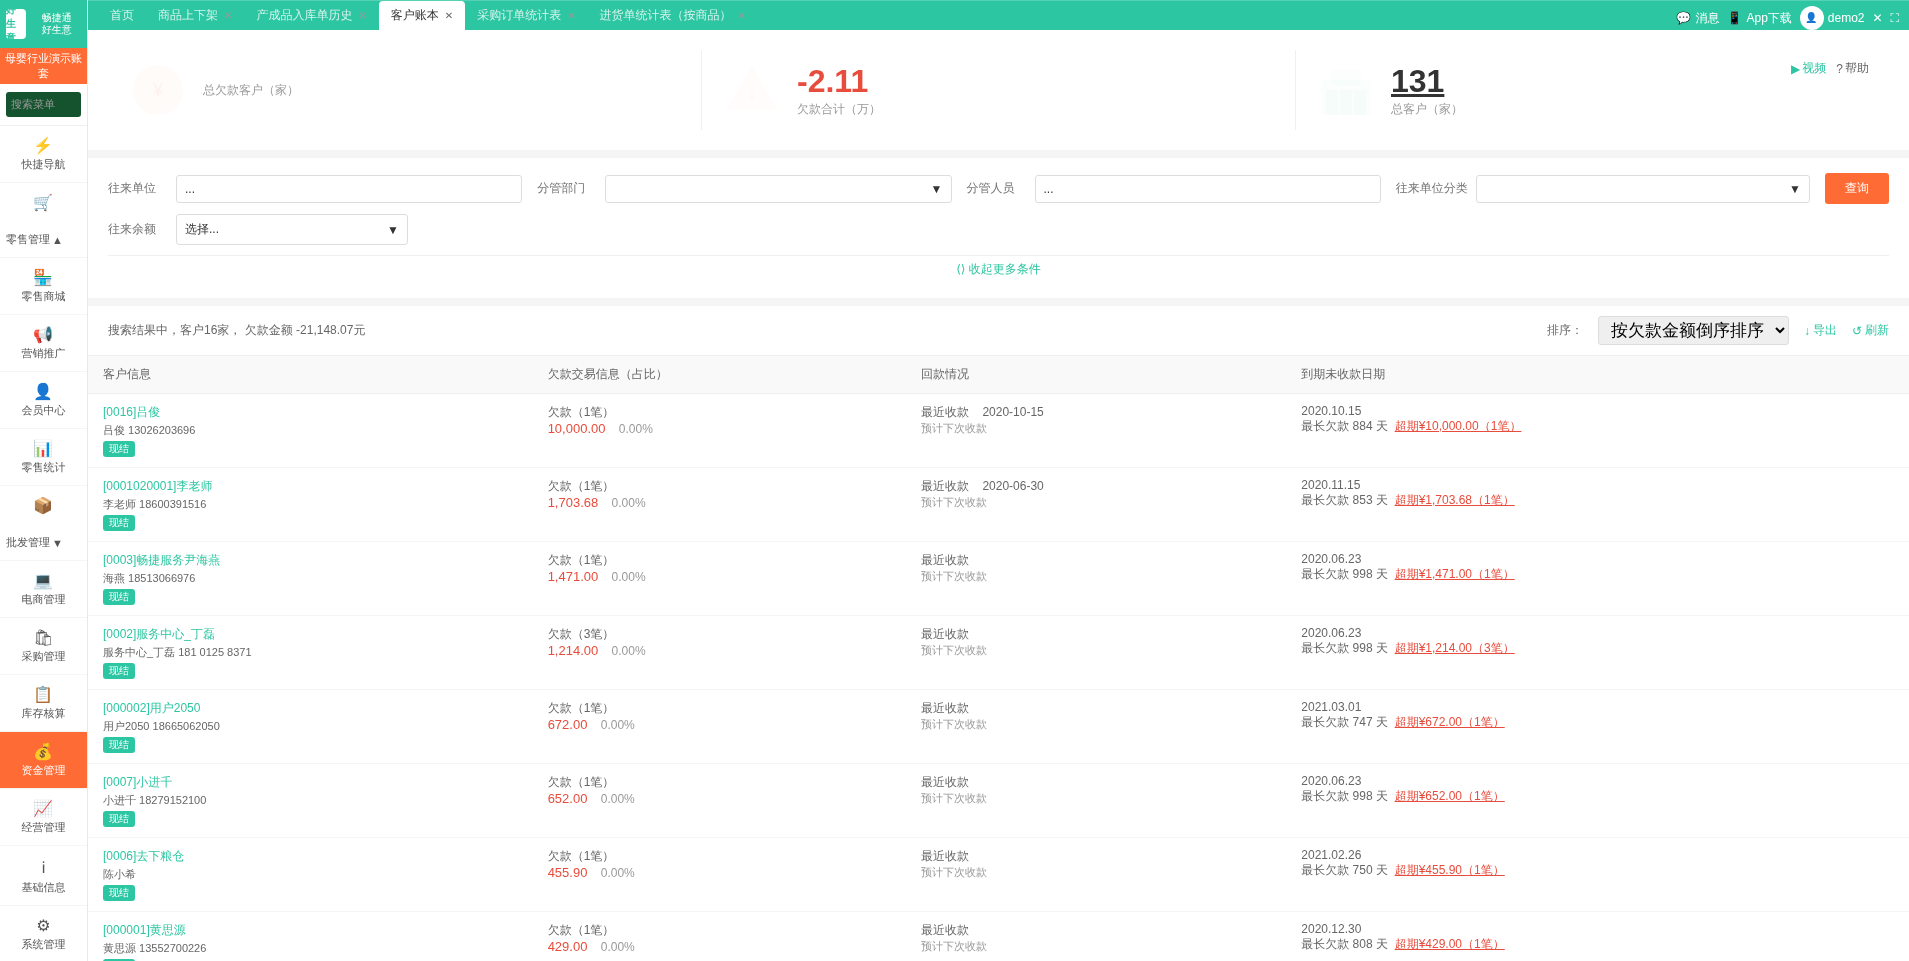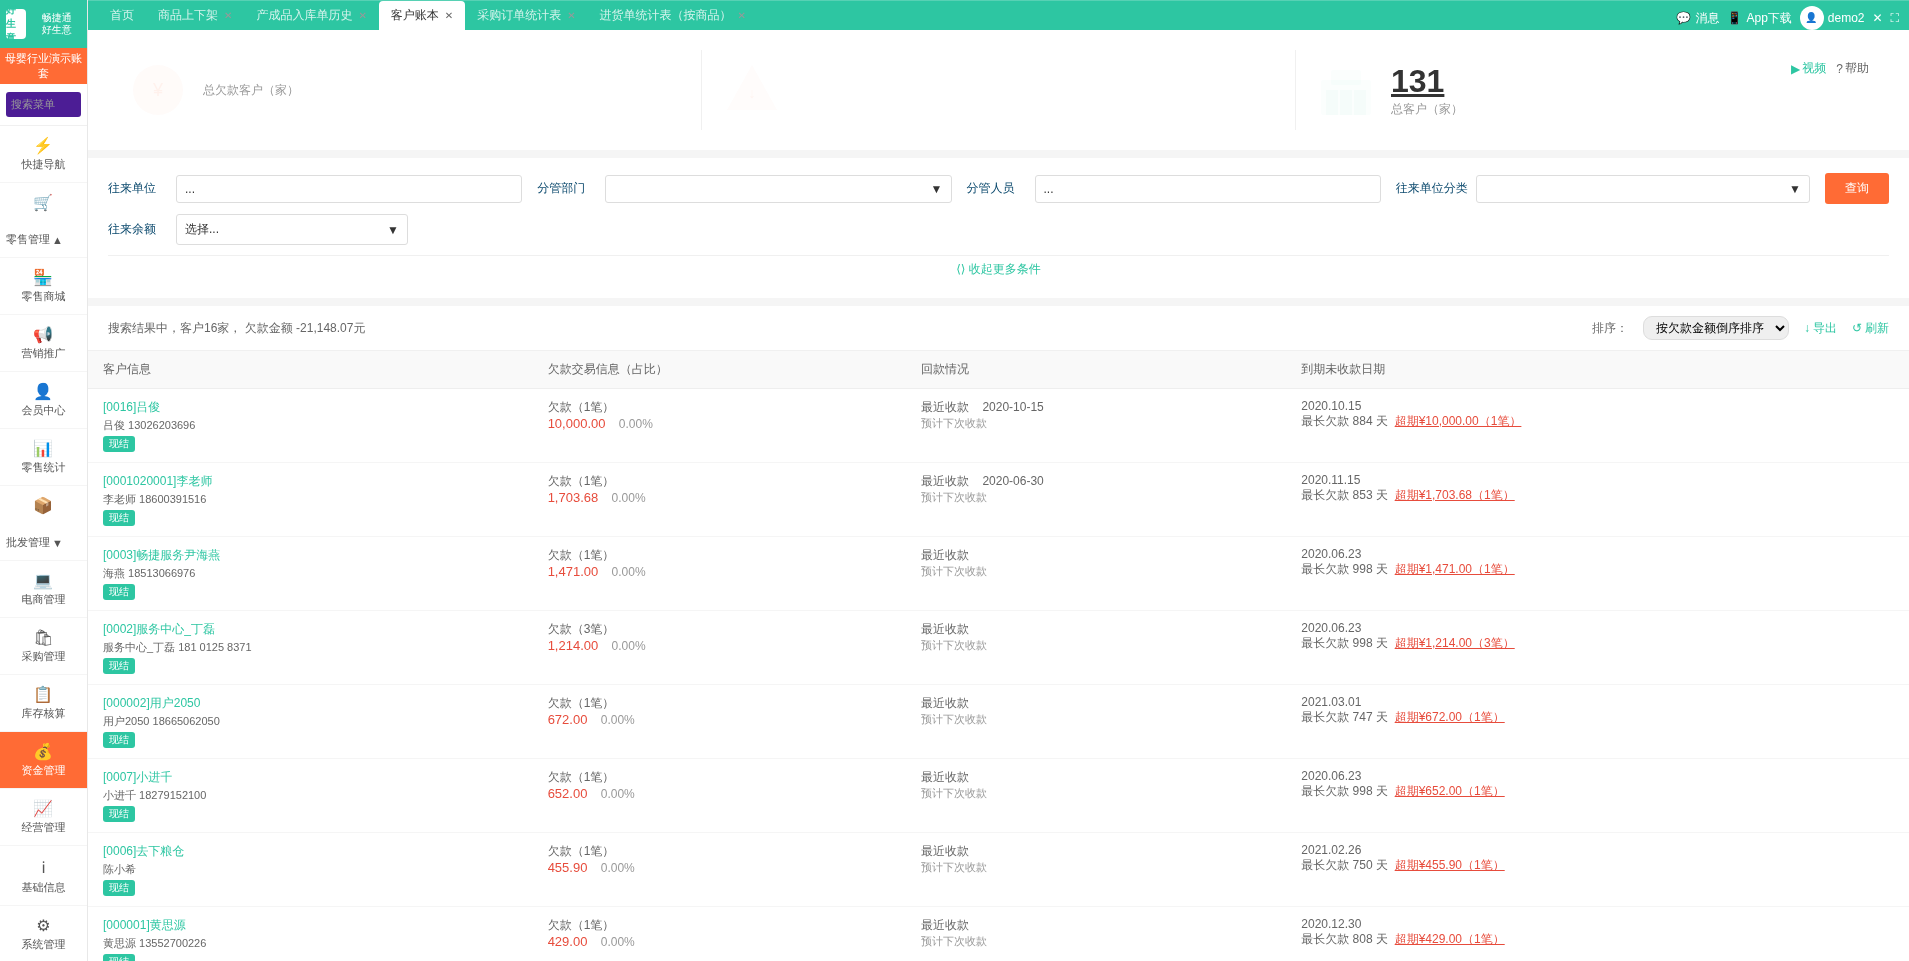--- a/index.html
+++ b/index.html
@@ -8,21 +8,21 @@
     
     .app-container { display: flex; height: 961px; width: 1909px; }
 
     
     .sidebar { width: 88px; background: #fff; display: flex; flex-direction: column; border-right: 1px solid #e8e8e8; flex-shrink: 0; }
     .sidebar-logo { background: #2dc6a2; padding: 8px 6px; display: flex; align-items: center; gap: 16px; height: 48px; }
     .logo-icon { width: 30px; height: 30px; background: #fff; border-radius: 4px; display: flex; align-items: center; justify-content: center; color: #2dc6a2; font-weight: bold; font-size: 10px; }
     .logo-text { color: #fff; font-size: 10px; line-height: 1.2; }
     .sidebar-brand { background: #ff6b35; color: #fff; text-align: center; padding: 3px; font-size: 11px; }
     .sidebar-search { padding: 8px 6px; border-bottom: 1px solid #f0f0f0; }
-    .sidebar-search-btn { width: 100%; background: #4c1d95; border: none; border-radius: 3px; padding: 5px; font-size: 11px; color: #999; cursor: pointer; text-align: left; }
+    .sidebar-search-btn { width: 100%; background: #14532d; border: none; border-radius: 3px; padding: 5px; font-size: 11px; color: #999; cursor: pointer; text-align: left; }
     .sidebar-nav { flex: 1; overflow-y: auto; }
     .sidebar-item { padding: 10px 6px; text-align: center; cursor: pointer; border-bottom: 1px solid #f5f5f5; font-size: 11px; color: #555; }
     .sidebar-item.active { background: #ff6b35; color: #fff; }
     .sidebar-item .item-icon { font-size: 16px; margin-bottom: 2px; }
     .sidebar-item-with-arrow { display: flex; align-items: center; gap: 2px; margin-top: 20px; }
 
     
     .main-content { flex: 1; display: flex; flex-direction: column; overflow: hidden; }
 
     
@@ -46,32 +46,32 @@
     .stat-number { font-size: 32px; font-weight: bold; line-height: 1.2; }
     .stat-number.red { color: #e74c3c; }
     .stat-number.dark { color: #333; font-weight: bold; }
     .stat-label { font-size: 12px; color: #999; margin-top: 0; }
     .stat-help { margin-left: auto; display: flex; gap: 10px; font-size: 12px; color: #999; align-self: flex-start; }
 
     
     .filter-area { background: #fff; padding: 15px 20px; margin-bottom: 8px; }
     .filter-row { display: flex; align-items: center; gap: 15px; margin-bottom: 10px; }
     .filter-item { display: flex; align-items: center; gap: 8px; flex: 1; }
-    .filter-label { color: #0c4a6e; font-size: 12px; white-space: nowrap; min-width: 60px; }
+    .filter-label { color: #737373; font-size: 12px; white-space: nowrap; min-width: 60px; }
     .filter-input { flex: 1; border: 1px solid #ddd; border-radius: 3px; padding: 6px 8px; font-size: 12px; color: #333; background: #fff; display: flex; align-items: center; justify-content: space-between; cursor: pointer; }
     .filter-select { flex: 1; border: 1px solid #ddd; border-radius: 3px; padding: 6px 8px; font-size: 12px; display: flex; align-items: center; justify-content: space-between; cursor: pointer; }
     .search-btn { background: #ff6b35; color: #fff; border: none; border-radius: 3px; padding: 7px 20px; font-size: 12px; cursor: pointer; }
     .collapse-row { text-align: center; padding: 5px; color: #2dc6a2; font-size: 12px; cursor: pointer; border-top: 1px solid #f0f0f0; }
 
     
     .results-area { background: #fff; margin: 0 0 8px 0; }
     .results-header { padding: 10px 20px; display: flex; align-items: center; justify-content: space-between; border-bottom: 1px solid #f0f0f0; }
     .results-info { font-size: 12px; color: #666; }
     .results-actions { display: flex; align-items: center; gap: 15px; font-size: 12px; color: #666; }
-    .sort-select { border: 1px solid #ddd; border-radius: 9px; padding: 3px 8px; font-size: 12px; }
+    .sort-select { border: 1px solid #ddd; border-radius: 3px; padding: 3px 8px; font-size: 17px; }
     .action-btn { color: #2dc6a2; cursor: pointer; display: flex; align-items: center; gap: 3px; }
 
     
     .data-table { width: 100%; border-collapse: collapse; }
     .data-table th { background: #f9f9f9; padding: 10px 15px; text-align: left; font-size: 12px; color: #666; font-weight: normal; border-bottom: 1px solid #eee; }
     .data-table td { padding: 10px 15px; border-bottom: 1px solid #f5f5f5; font-size: 12px; vertical-align: top; }
     .customer-name { color: #2dc6a2; cursor: pointer; font-size: 12px; }
     .customer-phone { color: #666; font-size: 11px; margin-top: 2px; }
     .badge { display: inline-block; padding: 1px 6px; border-radius: 3px; font-size: 10px; margin-top: 3px; }
     .badge-green { background: #2dc6a2; color: #fff; }
@@ -240,20 +240,24 @@
           </div>
         </div>
 
         <div class="stat-card">
           <div class="stat-icon">
             <svg width="60" height="60" viewBox="0 0 60 60">
               <polygon points="30,5 55,50 5,50" fill="#ff6b35" opacity="0.15"></polygon>
               <text x="30" y="38" text-anchor="middle" font-size="14" fill="#ff6b35" opacity="0.4">↓</text>
             </svg>
           </div>
+          <div class="stat-info">
+            <div class="stat-number red">-2.11</div>
+            <div class="stat-label">欠款合计（万）</div>
+          </div>
         </div>
 
         <div class="stat-card">
           <div class="stat-icon">
             <svg width="60" height="60" viewBox="0 0 60 60">
               <rect x="5" y="20" width="50" height="35" rx="2" fill="#2dc6a2" opacity="0.15"></rect>
               <rect x="15" y="10" width="30" height="15" rx="2" fill="#2dc6a2" opacity="0.15"></rect>
               <rect x="10" y="30" width="12" height="25" fill="#2dc6a2" opacity="0.2"></rect>
               <rect x="24" y="30" width="12" height="25" fill="#2dc6a2" opacity="0.2"></rect>
               <rect x="38" y="30" width="12" height="25" fill="#2dc6a2" opacity="0.2"></rect>

